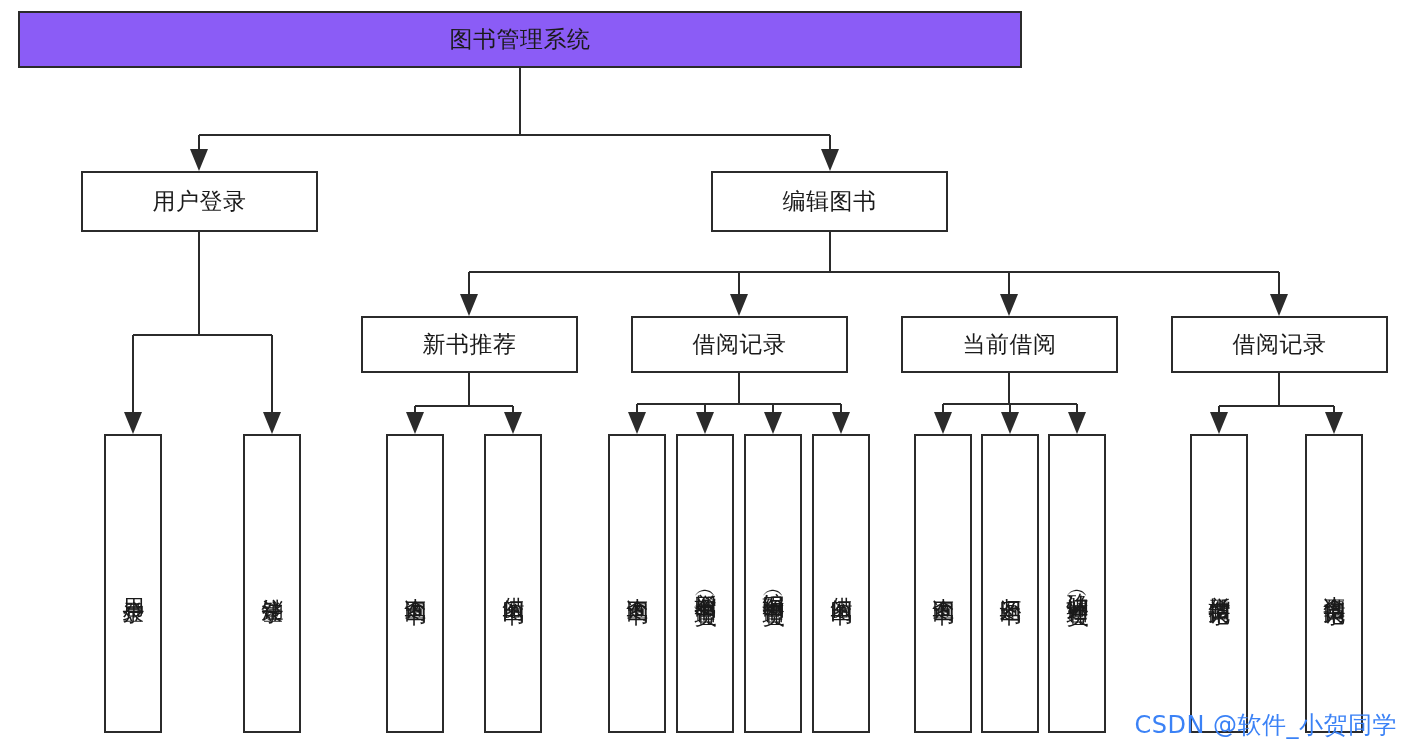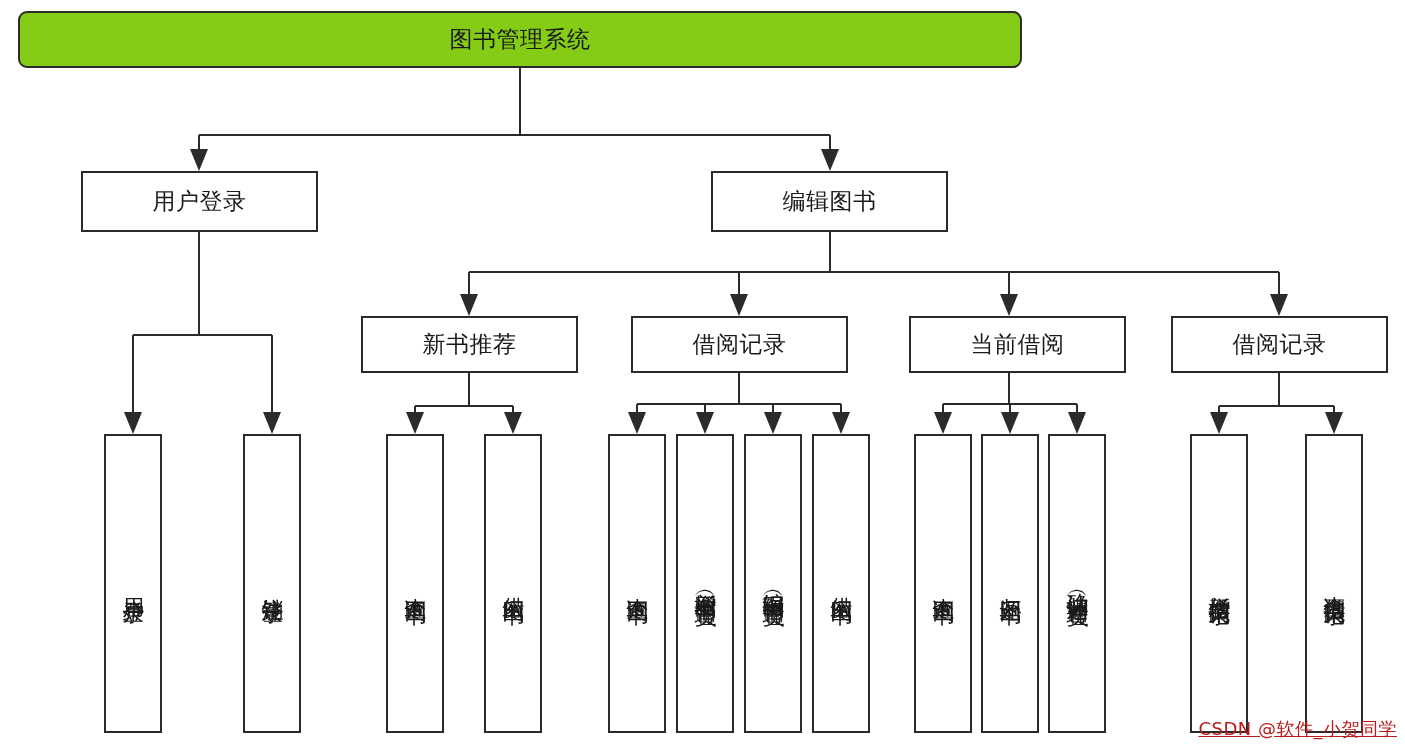--- a/index.html
+++ b/index.html
@@ -46,26 +46,25 @@
     writing-mode: vertical-rl;
     text-orientation: upright;
     letter-spacing: 2px;
     white-space: nowrap;
     padding: 4px 0;
   }
   .watermark {
     position: absolute;
     right: 8px;
     bottom: 6px;
-    font-size: 18px;
-    color: #b91c1c;
+    font-size: 24px;
+    color: #3b82f6;
     letter-spacing: 0.5px;
     white-space: nowrap;
     pointer-events: none;
-    text-decoration: underline;
   }
 </style>
 </head>
 <body>
 
 <div id="stage">
 
   <svg id="wires" viewBox="0 0 1405 747" width="1405" height="747" aria-hidden="true">
       <line x1="520" y1="68" x2="520" y2="135" stroke="#2b2b2b" stroke-width="2.5" shape-rendering="crispEdges"></line>
       <line x1="199" y1="135" x2="830" y2="135" stroke="#2b2b2b" stroke-width="2.5" shape-rendering="crispEdges"></line>
@@ -115,26 +114,26 @@
       <path d="M 1068 412 L 1086 412 L 1077 434 Z" fill="#2b2b2b"></path>
       <line x1="1279" y1="373" x2="1279" y2="406" stroke="#2b2b2b" stroke-width="2.5" shape-rendering="crispEdges"></line>
       <line x1="1219" y1="406" x2="1334" y2="406" stroke="#2b2b2b" stroke-width="2.5" shape-rendering="crispEdges"></line>
       <line x1="1219" y1="406" x2="1219" y2="414" stroke="#2b2b2b" stroke-width="2.5" shape-rendering="crispEdges"></line>
       <path d="M 1210 412 L 1228 412 L 1219 434 Z" fill="#2b2b2b"></path>
       <line x1="1334" y1="406" x2="1334" y2="414" stroke="#2b2b2b" stroke-width="2.5" shape-rendering="crispEdges"></line>
       <path d="M 1325 412 L 1343 412 L 1334 434 Z" fill="#2b2b2b"></path>
     </svg>
 
   <div id="nodes">
-      <div class="node node-h" style="left: 18px; top: 11px; width: 1004px; height: 57px; border-color: rgb(43, 43, 43); background: #84cc16; color: rgb(26, 26, 26); border-radius: 9px;">图书管理系统</div>
+      <div class="node node-h" style="left: 18px; top: 11px; width: 1004px; height: 57px; border-color: rgb(43, 43, 43); background: #8b5cf6; color: rgb(26, 26, 26);">图书管理系统</div>
       <div class="node node-h" style="left: 81px; top: 171px; width: 237px; height: 61px; border-color: rgb(43, 43, 43); background: rgb(255, 255, 255); color: rgb(26, 26, 26);">用户登录</div>
       <div class="node node-h" style="left: 711px; top: 171px; width: 237px; height: 61px; border-color: rgb(43, 43, 43); background: rgb(255, 255, 255); color: rgb(26, 26, 26);">编辑图书</div>
       <div class="node node-h" style="left: 361px; top: 316px; width: 217px; height: 57px; border-color: rgb(43, 43, 43); background: rgb(255, 255, 255); color: rgb(26, 26, 26);">新书推荐</div>
       <div class="node node-h" style="left: 631px; top: 316px; width: 217px; height: 57px; border-color: rgb(43, 43, 43); background: rgb(255, 255, 255); color: rgb(26, 26, 26);">借阅记录</div>
-      <div class="node node-h" style="left: 901px; top: 316px; width: 217px; height: 57px; border-color: rgb(43, 43, 43); background: rgb(255, 255, 255); color: rgb(26, 26, 26); margin-left: 8px;">当前借阅</div>
+      <div class="node node-h" style="left: 901px; top: 316px; width: 217px; height: 57px; border-color: rgb(43, 43, 43); background: rgb(255, 255, 255); color: rgb(26, 26, 26);">当前借阅</div>
       <div class="node node-h" style="left: 1171px; top: 316px; width: 217px; height: 57px; border-color: rgb(43, 43, 43); background: rgb(255, 255, 255); color: rgb(26, 26, 26); text-align: right;">借阅记录</div>
       <div class="node node-v" style="left: 104px; top: 434px; width: 58px; height: 299px; border-color: rgb(43, 43, 43); background: rgb(255, 255, 255); color: rgb(26, 26, 26);">用户登录</div>
       <div class="node node-v" style="left: 243px; top: 434px; width: 58px; height: 299px; border-color: rgb(43, 43, 43); background: rgb(255, 255, 255); color: rgb(26, 26, 26);">注销登录</div>
       <div class="node node-v" style="left: 386px; top: 434px; width: 58px; height: 299px; border-color: rgb(43, 43, 43); background: rgb(255, 255, 255); color: rgb(26, 26, 26);">查询图书</div>
       <div class="node node-v" style="left: 484px; top: 434px; width: 58px; height: 299px; border-color: rgb(43, 43, 43); background: rgb(255, 255, 255); color: rgb(26, 26, 26);">借阅图书</div>
       <div class="node node-v" style="left: 608px; top: 434px; width: 58px; height: 299px; border-color: rgb(43, 43, 43); background: rgb(255, 255, 255); color: rgb(26, 26, 26);">查询图书</div>
       <div class="node node-v" style="left: 676px; top: 434px; width: 58px; height: 299px; border-color: rgb(43, 43, 43); background: rgb(255, 255, 255); color: rgb(26, 26, 26);">新增图书（管理员）</div>
       <div class="node node-v" style="left: 744px; top: 434px; width: 58px; height: 299px; border-color: rgb(43, 43, 43); background: rgb(255, 255, 255); color: rgb(26, 26, 26);">编辑图书（管理员）</div>
       <div class="node node-v" style="left: 812px; top: 434px; width: 58px; height: 299px; border-color: rgb(43, 43, 43); background: rgb(255, 255, 255); color: rgb(26, 26, 26);">借阅图书</div>
       <div class="node node-v" style="left: 914px; top: 434px; width: 58px; height: 299px; border-color: rgb(43, 43, 43); background: rgb(255, 255, 255); color: rgb(26, 26, 26);">查询图书</div>

